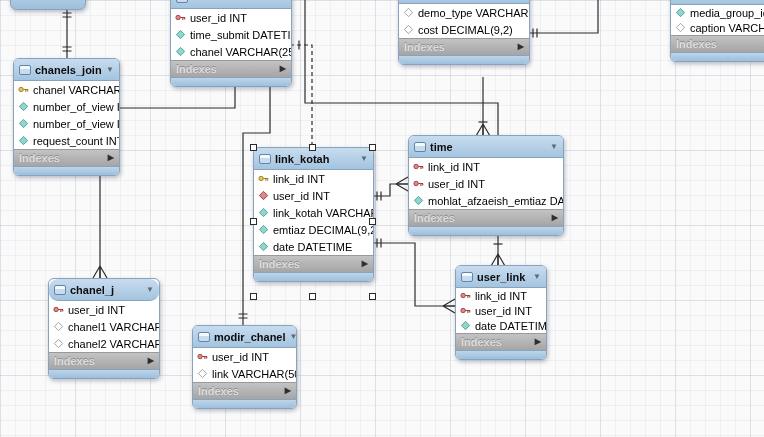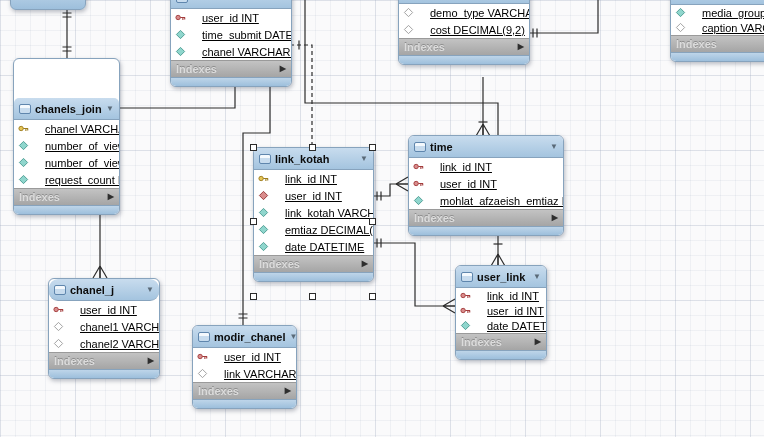--- a/index.html
+++ b/index.html
@@ -25,21 +25,21 @@
     display:flex;align-items:center;gap:4px;padding:0 5px;
     background:linear-gradient(#c8dcee,#a4c4df);
     border-bottom:1px solid #87a3bd;border-radius:5px 5px 0 0;
     font-weight:bold;color:#0c0c0c;white-space:nowrap;overflow:hidden;
   }
   .tbl-icon{
     width:12px;height:10px;flex:0 0 12px;border:1px solid #5f86ad;border-radius:2px;
     background:linear-gradient(#f4f9fd 0 40%,#c8dcee 40% 100%);box-sizing:border-box;
   }
   .hdr-arrow{margin-left:auto;font-size:8px;color:#5a6a78;line-height:1;}
-  .tbl-row{display:flex;align-items:center;gap:16px;padding:0 4px;background:#fff;white-space:nowrap;overflow:hidden;text-decoration:underline;}
+  .tbl-row{display:flex;align-items:center;gap:4px;padding:0 4px;background:#fff;white-space:nowrap;overflow:hidden;}
   .col-ic{flex:0 0 11px;width:11px;height:11px;}
   .tbl-ftr{
     display:flex;align-items:center;padding:0 5px;
     background:linear-gradient(#c3c3c3,#a5a5a5);
     border-top:1px solid #9a9a9a;
     color:#dcdcdc;font-weight:bold;text-shadow:0 -1px 0 #8d8d8d;white-space:nowrap;overflow:hidden;
   }
   .ftr-arrow{margin-left:auto;font-size:8px;color:#2e2e2e;text-shadow:none;line-height:1;}
   .tbl-bottom{
     background:linear-gradient(#bed5e9,#9dbfdc);
@@ -120,21 +120,21 @@
     <div class="tbl" style="left: 398px; top: -19px; width: 130px;">
       <div class="tbl-hdr" style="height: 21px;">
         <span></span>
       </div>
       <div class="tbl-row" style="height: 17px;">
         <svg viewBox="0 0 12 12" class="col-ic">
           <path d="M6 1.5 L10.5 6 L6 10.5 L1.5 6 Z" fill="#ffffff" stroke="#9a9a9a" stroke-width="1"></path>
         </svg>
         <span>demo_type VARCHAR(50)</span>
       </div>
-      <div class="tbl-row" style="height: 17px; justify-content: center;">
+      <div class="tbl-row" style="height: 17px;">
         <svg viewBox="0 0 12 12" class="col-ic">
           <path d="M6 1.5 L10.5 6 L6 10.5 L1.5 6 Z" fill="#ffffff" stroke="#9a9a9a" stroke-width="1"></path>
         </svg>
         <span>cost DECIMAL(9,2)</span>
       </div>
       <div class="tbl-ftr" style="height: 16px;">
         <span>Indexes</span>
         <span class="ftr-arrow">▶</span>
       </div>
       <div class="tbl-bottom" style="height: 8px;"></div>
@@ -154,21 +154,21 @@
           <path d="M6 1.5 L10.5 6 L6 10.5 L1.5 6 Z" fill="#ffffff" stroke="#9a9a9a" stroke-width="1"></path>
         </svg>
         <span>caption VARCHAR(20</span>
       </div>
       <div class="tbl-ftr" style="height: 16px;">
         <span>Indexes</span>
       </div>
       <div class="tbl-bottom" style="height: 8px;"></div>
     </div>
     <div class="tbl" style="left: 13px; top: 58px; width: 105px;">
-      <div class="tbl-hdr" style="height: 21px; margin-top: 39px;">
+      <div class="tbl-hdr" style="height: 21px;">
         <span class="tbl-icon"></span>
         <span>chanels_join</span>
         <span class="hdr-arrow">▼</span>
       </div>
       <div class="tbl-row" style="height: 17px;">
         <svg viewBox="0 0 12 12" class="col-ic">
           <circle cx="3.4" cy="6" r="2.4" fill="#e6c555" stroke="#9c7c1e" stroke-width="1"></circle>
              <path d="M5.8 6 H11 M8.6 6 V8.6 M10.6 6 V8.2" fill="none" stroke="#9c7c1e" stroke-width="1.2"></path>
         </svg>
         <span>chanel VARCHAR(255)</span>

